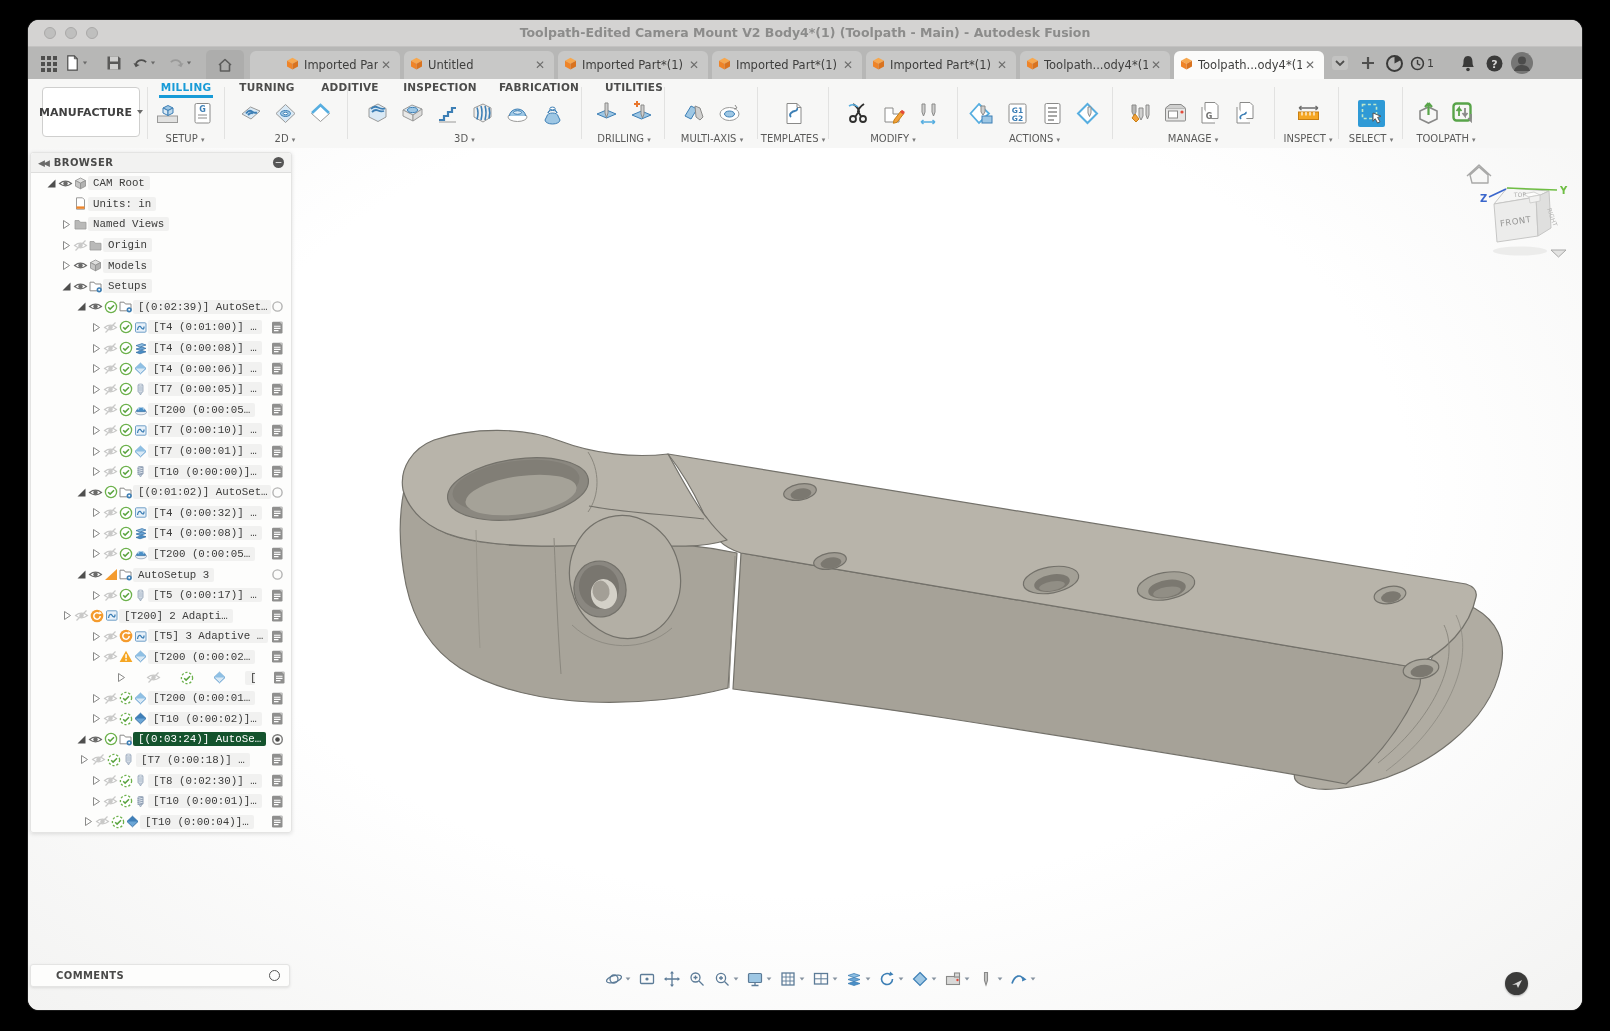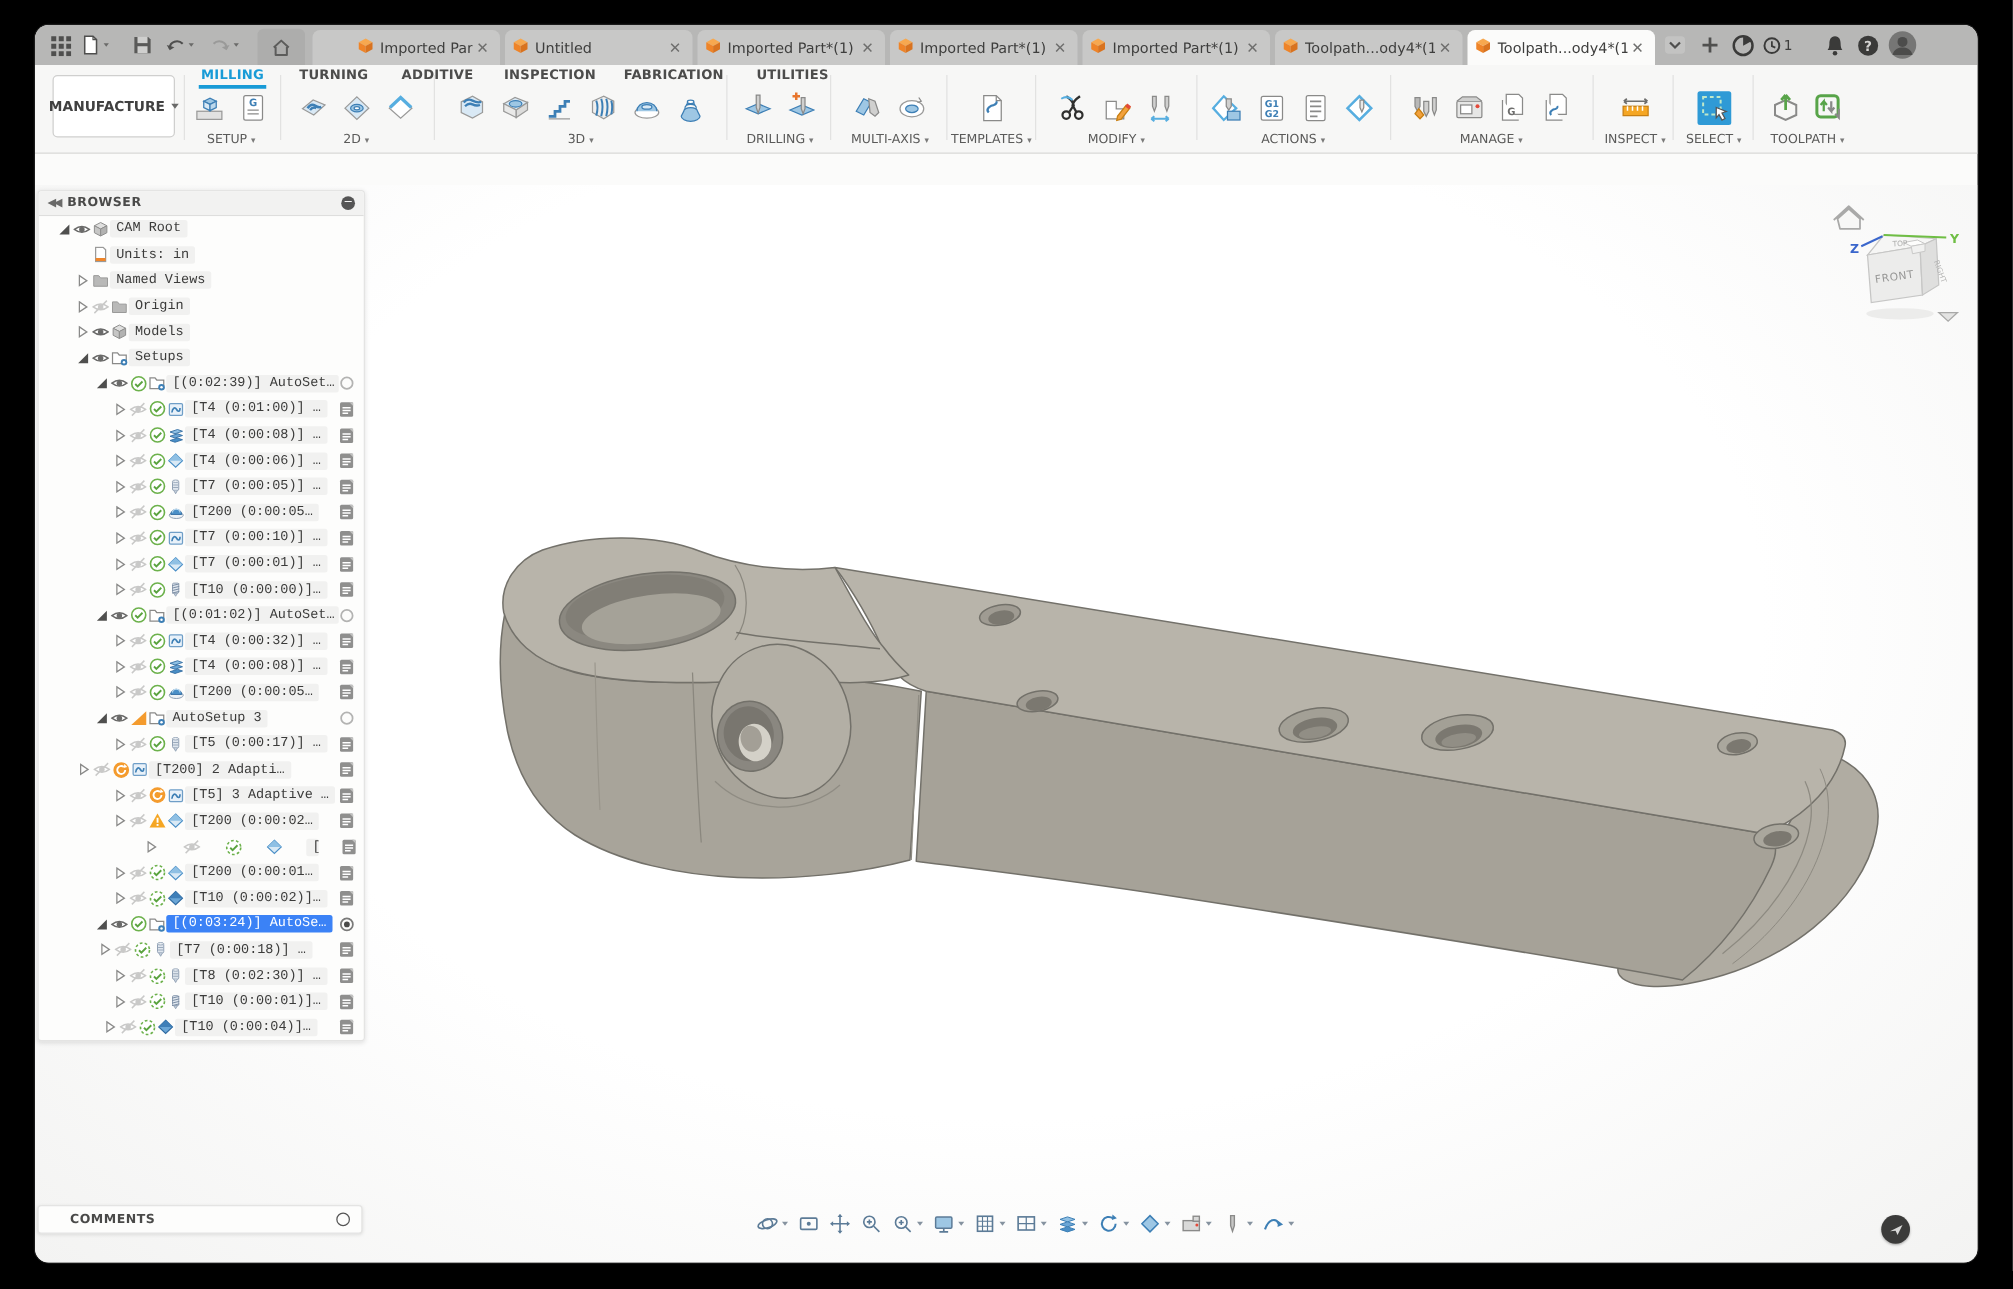--- a/index.html
+++ b/index.html
@@ -44,21 +44,21 @@
   .browser{position:absolute;left:2px;top:4px;width:260px;background:rgba(253,253,252,.96);
     border:1px solid #e4e4e3;border-radius:3px;box-shadow:0 1px 4px rgba(0,0,0,.12);}
   .bheader{height:19px;background:#f2f2f1;border-bottom:1px solid #dededd;display:flex;align-items:center;
     padding:0 7px;border-radius:3px 3px 0 0;}
   .bheader .btitle{font-size:10px;font-weight:bold;color:#4a4a49;letter-spacing:.4px;margin-left:6px;flex:1;}
   .collapse-ic{color:#6a6a69;font-size:9px;letter-spacing:-2px;cursor:pointer;}
   .minus-ic{width:11px;height:11px;border-radius:50%;background:#555;color:#fff;font-size:9px;line-height:10px;text-align:center;cursor:pointer;}
   .brow{height:20.6px;display:flex;align-items:center;font-size:10.8px;color:#3b3b3a;cursor:default;font-family:Liberation Mono, monospace;}
   .brow .slot{width:15px;display:flex;justify-content:center;flex:none;}
   .brow .pill{padding:1px 5px;border-radius:2px;background:#f1f1f0;white-space:nowrap;overflow:hidden;max-width:128px;}
-  .brow.sel .pill{background:#3b82f6;color:#fff;}
+  .brow.sel .pill{background:#14532d;color:#fff;}
   .brow .rslot{margin-left:auto;margin-right:7px;flex:none;display:flex;}
   
   .comments{position:absolute;left:2px;top:816px;width:260px;height:23px;background:#fdfdfc;border:1px solid #e4e4e3;
     border-radius:3px;box-shadow:0 1px 3px rgba(0,0,0,.10);display:flex;align-items:center;padding:0 9px;box-sizing:border-box;}
   .comments .clabel{font-size:10px;font-weight:bold;color:#4a4a49;letter-spacing:.4px;flex:1;margin-left:16px;}
   .cring{width:11px;height:11px;border-radius:50%;border:1.6px solid #555;box-sizing:border-box;cursor:pointer;}
   
   .navbar{position:absolute;left:575px;top:818px;height:26px;display:flex;align-items:center;gap:3px;}
   .navitem{display:flex;align-items:center;gap:2px;padding:2px 2px;cursor:pointer;}
   .navitem .caret{border-top-color:#85929f;transform:scale(.8);}
@@ -67,20 +67,28 @@
   
   .feedback{position:absolute;left:1477px;top:824px;width:23px;height:23px;border-radius:50%;background:#3b3b3a;
     display:flex;align-items:center;justify-content:center;cursor:pointer;box-shadow:0 1px 2px rgba(0,0,0,.3);}
 </style>
 </head>
 <body>
 
 <div class="stage">
  <div class="window">
 
+  <div class="titlebar">
+    <div class="tlights">
+      <div class="tlight"></div>
+      <div class="tlight"></div>
+      <div class="tlight"></div>
+    </div>
+    <div class="title-text">Toolpath-Edited Camera Mount V2 Body4*(1) (Toolpath - Main) - Autodesk Fusion</div>
+  </div>
 
   <div class="tabstrip" id="tabstrip">
         <div class="stripbtn" style="left: 8px;">
           <svg width="18" height="18" viewBox="0 0 18 18">
             <rect x="2" y="2" width="4" height="4" fill="#4f4f4e"></rect>
             <rect x="8" y="2" width="4" height="4" fill="#4f4f4e"></rect>
             <rect x="14" y="2" width="4" height="4" fill="#4f4f4e"></rect>
             <rect x="2" y="8" width="4" height="4" fill="#4f4f4e"></rect>
             <rect x="8" y="8" width="4" height="4" fill="#4f4f4e"></rect>
             <rect x="14" y="8" width="4" height="4" fill="#4f4f4e"></rect>

